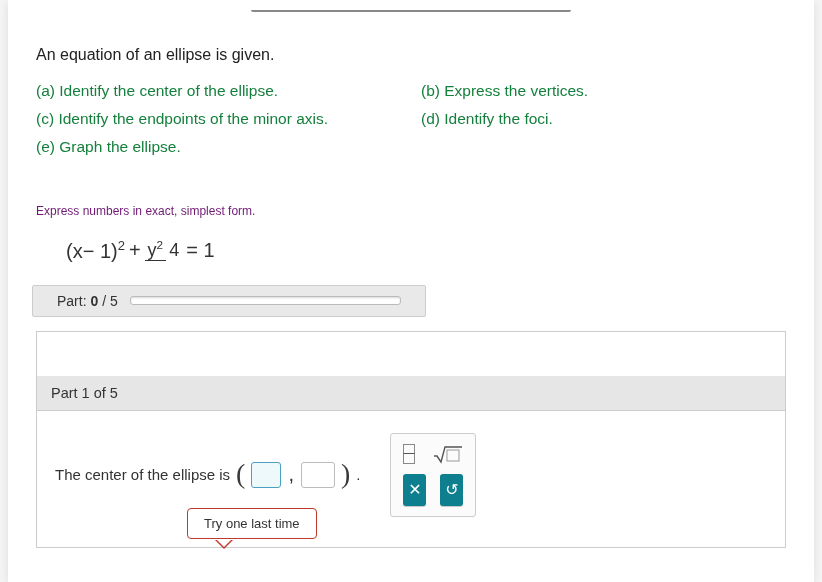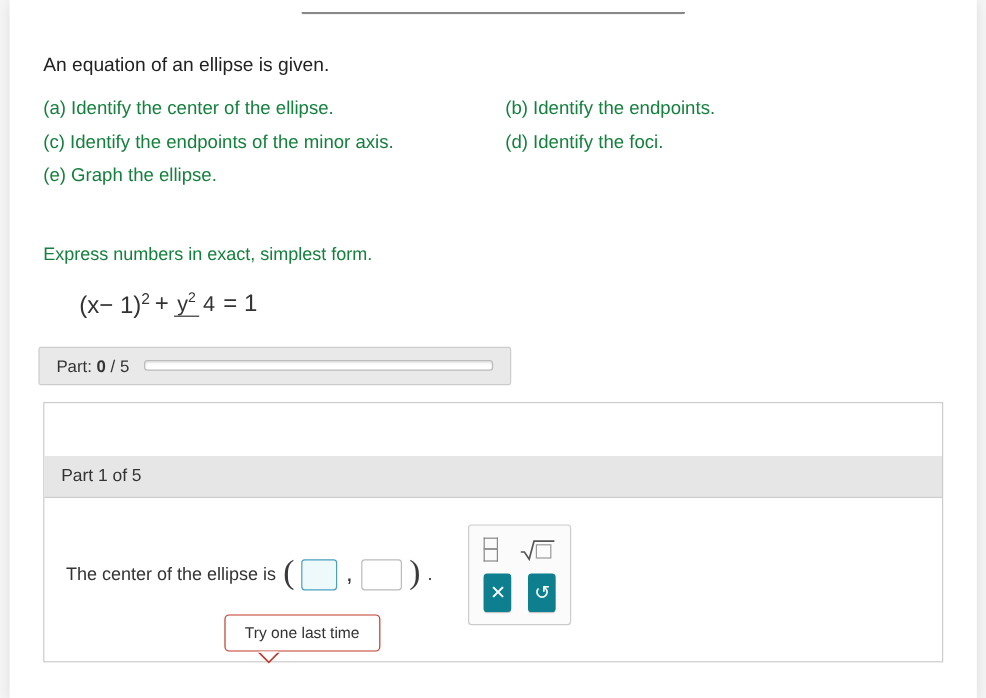--- a/index.html
+++ b/index.html
@@ -33,21 +33,21 @@
   .parts-grid {
     display: grid;
     grid-template-columns: 1fr 1fr;
     column-gap: 20px;
     row-gap: 10px;
     margin-bottom: 18px;
     font-size: 15.5px;
     color:#15803d;
   }
   .full-row { grid-column: 1 / span 2; }
-  .instruction { font-size: 15px; margin-bottom: 20px; color:#15803d;margin-top:48px;}
+  .instruction { font-size: 12px; margin-bottom: 20px; color:#701a75;margin-top:48px;}
   .equation {
     font-family: Liberation Sans, sans-serif;
     font-size: 20px;
     margin: 8px 0 22px 30px;
     position: relative;
     display: flex;
     align-items: center;
     gap: 4px;
   }
   .frac {
@@ -58,21 +58,21 @@
     font-size: 18px;
     line-height: 1.05;
   }
   .frac .num { border-bottom: 1.2px solid #333; padding: 0 3px; }
   .frac .den { padding: 0 3px; }
   sup { font-size: 0.65em; vertical-align: super; }
 
   .part-progress {
     background: #e9e9e9;
     border: 1px solid #ccc;
-    padding: 7px 14px;
+    padding: 7px 24px;
     font-size: 14px;
     display: flex;
     align-items: center;
     gap: 12px;
     margin-left: -4px;
     margin-right: 360px;
     border-radius: 2px;
   }
   .progress-bar {
     flex: 1;
@@ -200,21 +200,21 @@
 <body>
 
 <div class="top-bar"></div>
 
 <div class="page">
 
   <p class="intro">An equation of an ellipse is given.</p>
 
   <div class="parts-grid">
     <div>(a) Identify the center of the ellipse.</div>
-    <div>(b) Identify the endpoints.</div>
+    <div>(b) Express the vertices.</div>
     <div>(c) Identify the endpoints of the minor axis.</div>
     <div>(d) Identify the foci.</div>
     <div class="full-row">(e) Graph the ellipse.</div>
   </div>
 
   <p class="instruction">Express numbers in exact, simplest form.</p>
 
   <div class="equation">
     <span><span>(x− 1)</span><sup>2</sup></span>
     <span>+</span>

